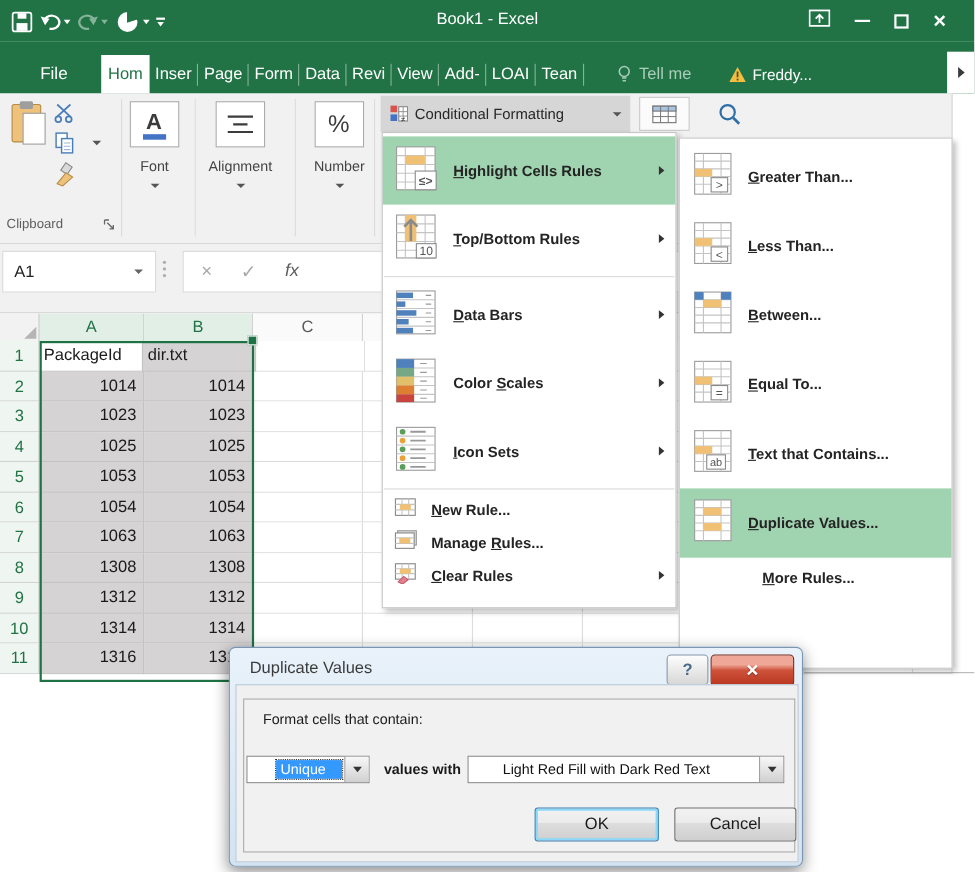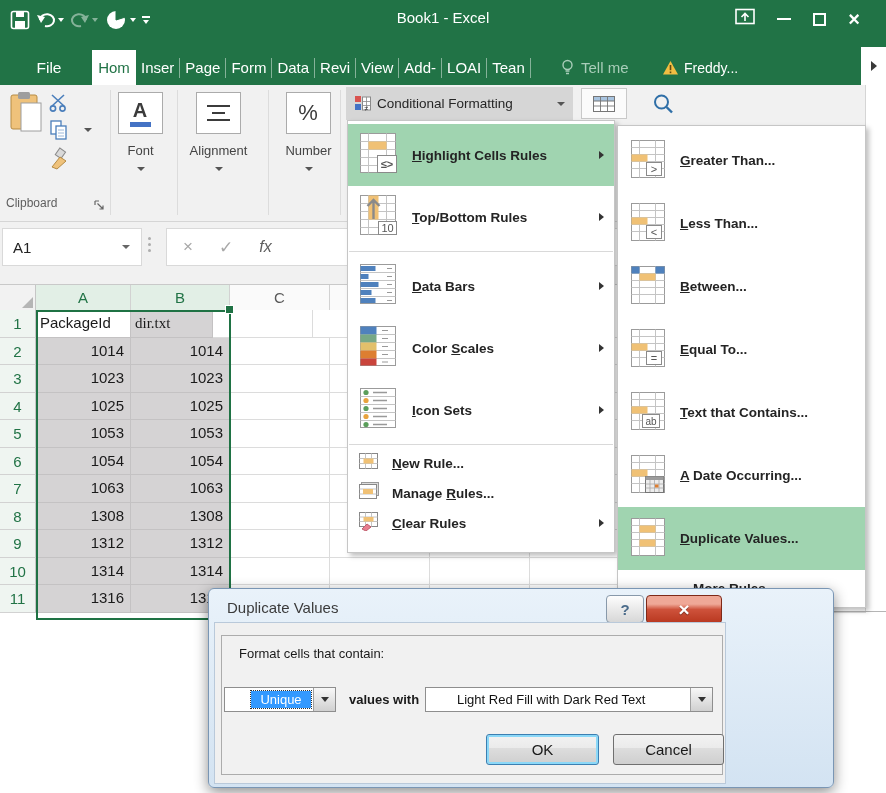--- a/index.html
+++ b/index.html
@@ -78,21 +78,21 @@
   .mi.sel{background:#A0D4B0;}
   .mlabel{font-size:13.5px;font-weight:bold;color:#242424;margin-left:12px;white-space:nowrap;}
   .pre{display:inline-block;}
   .pre:not(:empty){margin-right:4px;}
   .accel{display:inline-block;}
   .accel::first-letter{text-decoration:underline;}
   .marrow{position:absolute;right:10px;width:0;height:0;border-top:4.5px solid transparent;border-bottom:4.5px solid transparent;border-left:5.5px solid #333;}
   .msep{height:1px;background:#D9D9D9;margin:3px 1px;}
 
   
-  .dialog{left:208px;top:588px;width:626px;height:200px;background:linear-gradient(#E9F2FA,#D3E3F2);border:1px solid #7A96B4;border-radius:6px;box-shadow:0 4px 14px rgba(0,0,0,.45);z-index:20;text-align:center;}
+  .dialog{left:208px;top:588px;width:522px;height:200px;background:linear-gradient(#E9F2FA,#D3E3F2);border:1px solid #7A96B4;border-radius:6px;box-shadow:0 4px 14px rgba(0,0,0,.45);z-index:20;}
   .dtitle{left:18px;top:10px;font-size:15px;color:#3B3B3B;}
   .helpbtn{left:397px;top:6px;width:38px;height:28px;border:1px solid #8899AA;border-radius:4px;background:linear-gradient(#FDFDFD,#D7D7D7);display:flex;align-items:center;justify-content:center;font-size:15px;font-weight:bold;color:#4A6B8A;}
   .closebtn{left:437px;top:6px;width:76px;height:29px;border:1px solid #7E2918;border-radius:4px;background:linear-gradient(#EFA897 30%,#CE523B 50%,#B8371F);display:flex;align-items:center;justify-content:center;font-size:19px;font-weight:bold;color:#fff;text-shadow:0 1px 1px rgba(0,0,0,.4);}
   .dpanel{left:5px;top:33px;width:512px;height:162px;background:#F0F0F0;border:1px solid #B9C9DA;}
   .grpbox{left:12px;top:46px;width:502px;height:140px;border:1px solid #ACACAC;background:#F1F1F1;}
   .grplabel{left:30px;top:57px;font-size:13px;font-weight:normal;color:#1A1A1A;}
   .combo{height:25px;background:#fff;border:1px solid #8E8E8E;display:flex;align-items:center;padding-left:24px;}
   .combo1{left:15px;top:98px;width:112px;}
   .combo1 .val{margin:2px;padding:1px 4px;background:#3399FF;color:#fff;font-size:13px;outline:1px dotted #333;flex:1;}
   .cararea{width:22px;height:23px;margin-left:auto;border-left:1px solid #A0A0A0;background:linear-gradient(#F8F8F8,#D0D0D0);display:flex;align-items:center;justify-content:center;}
@@ -330,21 +330,21 @@
         <div class="ch" style="width: 100px;">E</div>
         <div class="ch" style="width: 100px;">F</div>
         <div class="ch" style="width: 100px;">G</div>
         <div class="ch" style="width: 100px;">H</div>
         <div class="ch" style="width: 36px;"></div>
       </div>
     <div id="sheet-body">
         <div class="srow">
           <div class="rh">1</div>
           <div class="cell sel txt active" style="width: 95px;">PackageId</div>
-          <div class="cell sel txt" style="width: 82px; font-family: Liberation Serif, serif;">dir.txt</div>
+          <div class="cell sel txt" style="width: 103px;">dir.txt</div>
           <div class="cell" style="width: 100px;"></div>
           <div class="cell" style="width: 100px;"></div>
           <div class="cell" style="width: 100px;"></div>
           <div class="cell" style="width: 100px;"></div>
           <div class="cell" style="width: 100px;"></div>
           <div class="cell" style="width: 100px;"></div>
           <div class="cell" style="width: 36px;"></div>
         </div>
         <div class="srow">
           <div class="rh">2</div>
@@ -638,34 +638,20 @@
       <span>
         <svg width="40" height="42" viewBox="0 0 40 42">
             <rect x="3.5" y="2.5" width="33" height="37" fill="#fff" stroke="#9B9B9B"></rect>
             <path d="M3.5 9.5h33M3.5 16.5h33M3.5 23.5h33M3.5 30.5h33M11.5 2.5v37M27.5 2.5v37" stroke="#C4C4C4"></path>
             <rect x="3.5" y="16.5" width="16" height="7" fill="#F0C175"></rect>
             <rect x="14.5" y="24.5" width="17" height="13" fill="#fff" stroke="#8A8A8A"></rect>
             <text x="23" y="34.5" font-size="10" fill="#555" text-anchor="middle" font-family="Liberation Serif,serif">ab</text>
           </svg>
       </span>
       <span class="mlabel"><span class="accel">Text that Contains...</span></span>
-    </div>
-    <div class="mi big2">
-      <span>
-        <svg width="40" height="42" viewBox="0 0 40 42">
-            <rect x="3.5" y="2.5" width="33" height="37" fill="#fff" stroke="#9B9B9B"></rect>
-            <path d="M3.5 9.5h33M3.5 16.5h33M3.5 23.5h33M3.5 30.5h33M11.5 2.5v37M27.5 2.5v37" stroke="#C4C4C4"></path>
-            <rect x="3.5" y="16.5" width="16" height="7" fill="#F0C175"></rect>
-            <rect x="17.5" y="23.5" width="18" height="16" fill="#EDEDED" stroke="#777"></rect>
-            <rect x="17.5" y="23.5" width="18" height="3.5" fill="#9B9B9B"></rect>
-            <path d="M17.5 31h18M17.5 35h18M22 27v12M26.5 27v12M31 27v12" stroke="#aaa" stroke-width=".8"></path>
-            <rect x="27" y="31.5" width="3.5" height="3" fill="#DD7E31"></rect>
-          </svg>
-      </span>
-      <span class="mlabel"><span class="accel">A Date Occurring...</span></span>
     </div>
     <div class="mi big2 sel">
       <span>
         <svg width="40" height="42" viewBox="0 0 40 42">
             <rect x="3.5" y="2.5" width="33" height="37" fill="#fff" stroke="#9B9B9B"></rect>
             <path d="M3.5 9.5h33M3.5 16.5h33M3.5 23.5h33M3.5 30.5h33M11.5 2.5v37M27.5 2.5v37" stroke="#C4C4C4"></path>
             <rect x="11.5" y="9.5" width="16" height="7" fill="#F0C175"></rect>
             <rect x="11.5" y="23.5" width="16" height="7" fill="#F0C175"></rect>
           </svg>
       </span>

